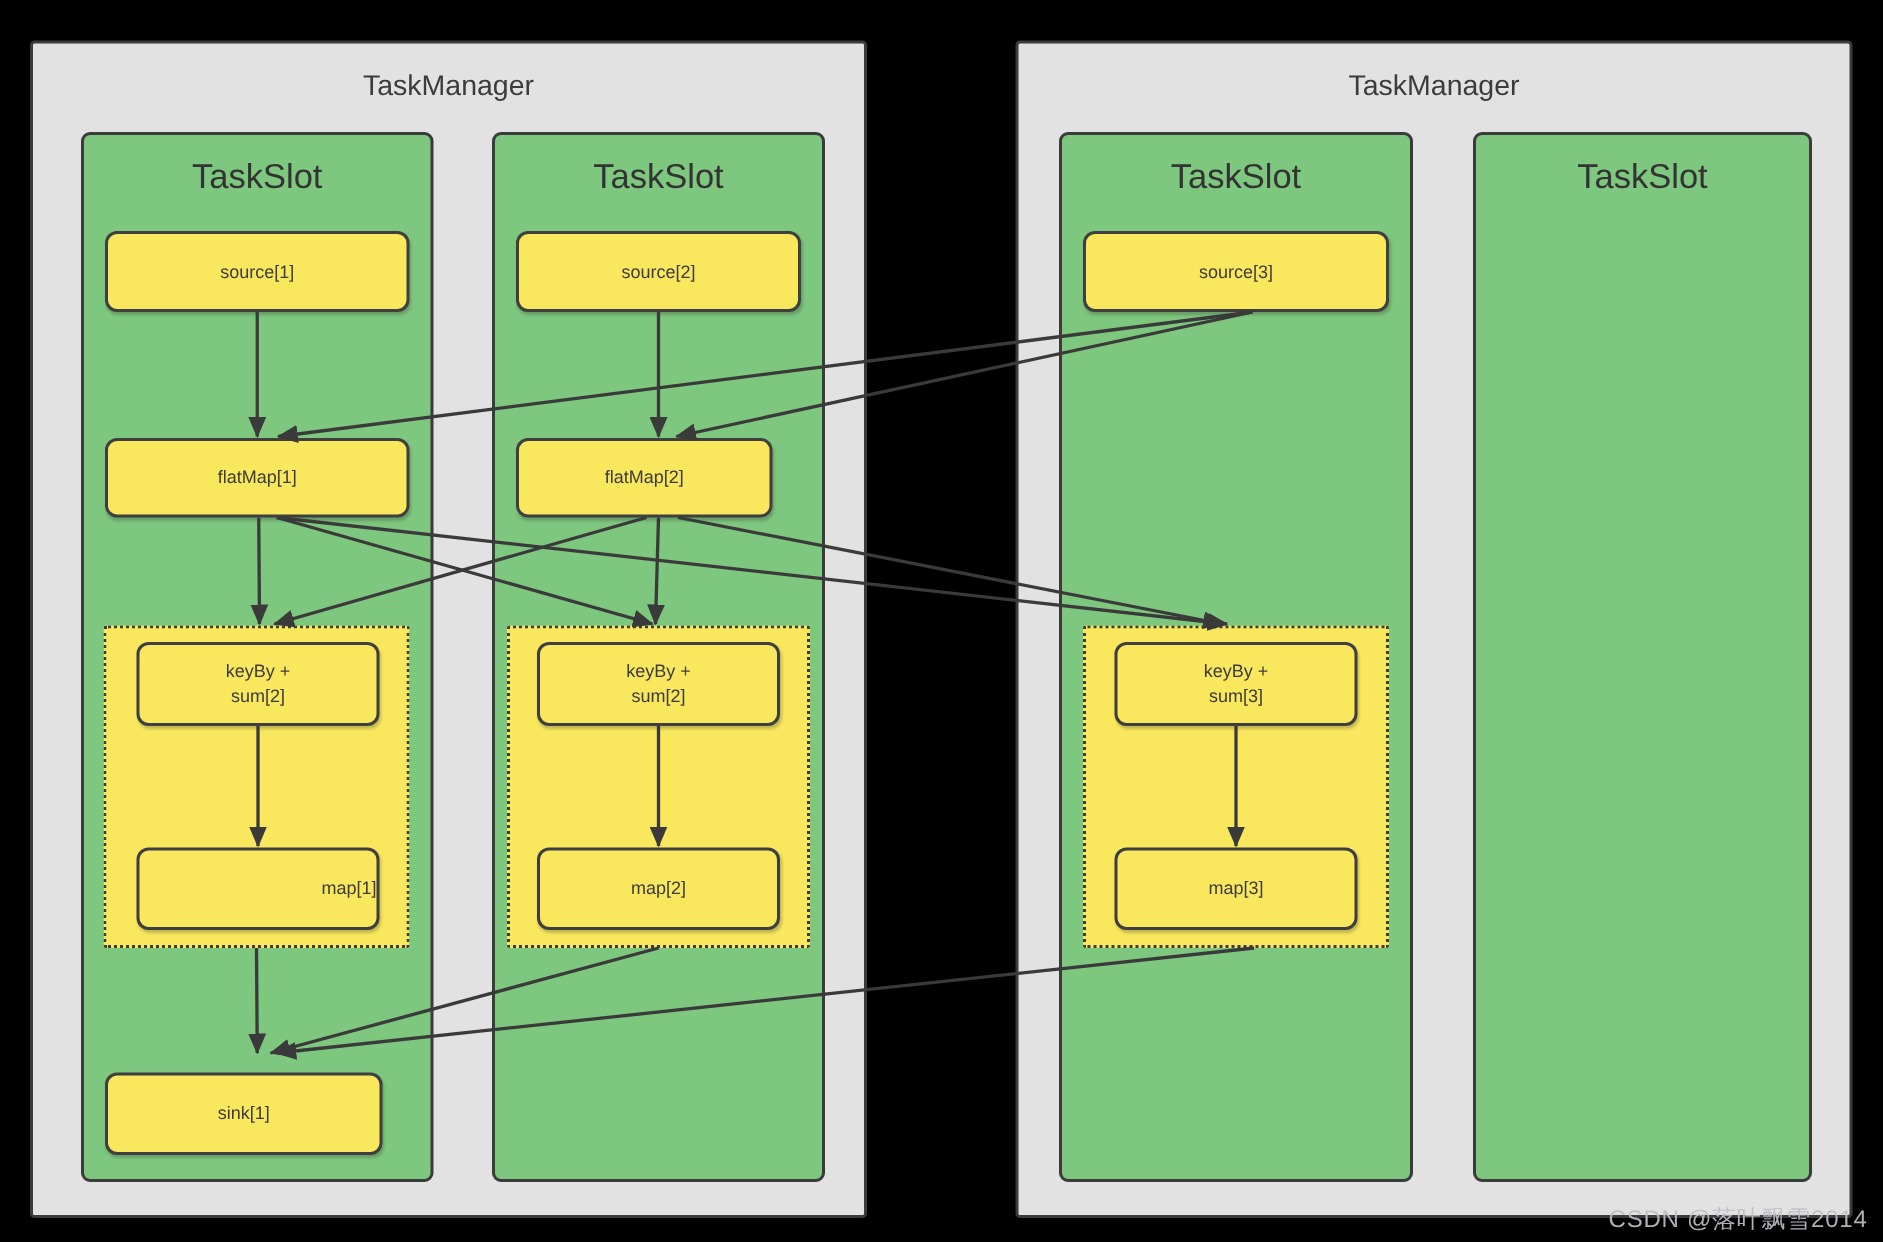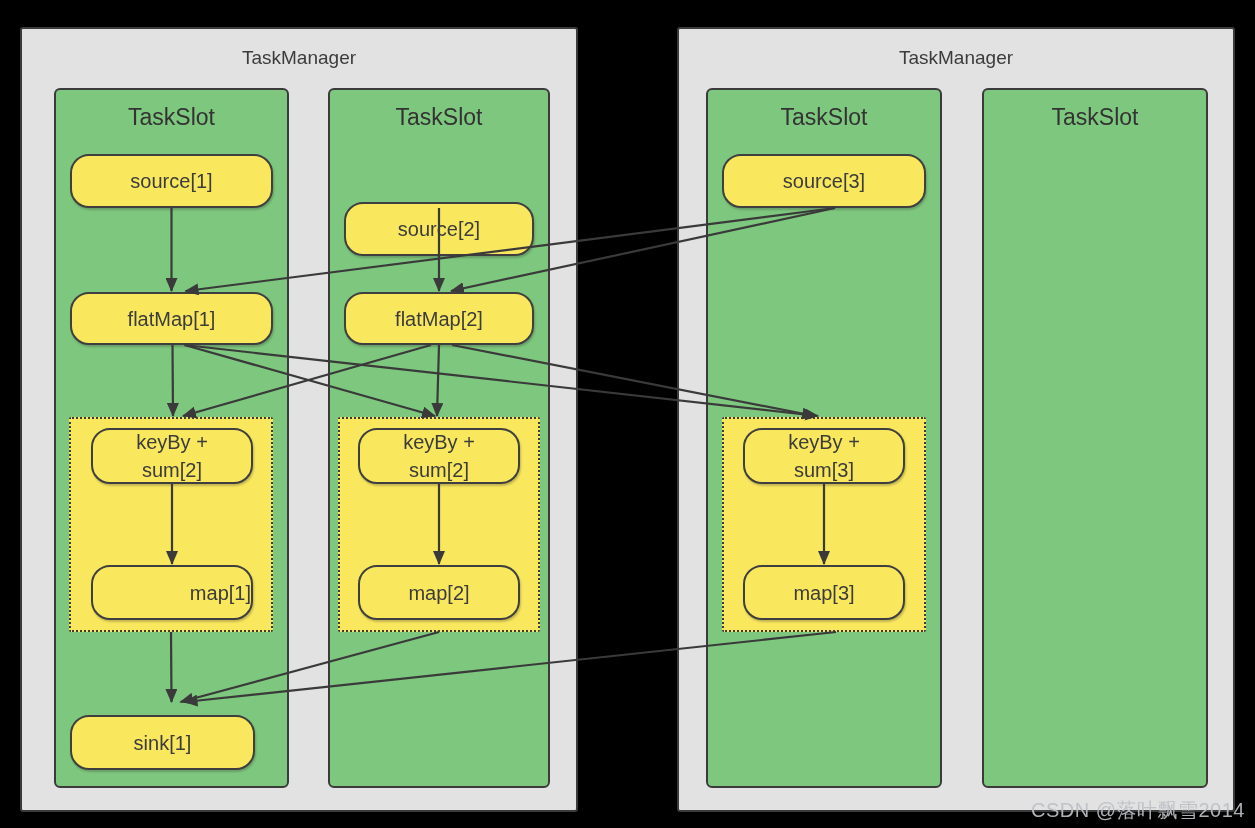--- a/index.html
+++ b/index.html
@@ -35,48 +35,48 @@
   .slot-title{
     text-align:center;
     margin-top:14px;
     font-size:23px;
     color:#333;
   }
   .node{
     position:absolute;
     background:#f9e75e;
     border:2px solid #3f3f3f;
-    border-radius:19px;
+    border-radius:8px;
     box-sizing:border-box;
     display:flex;
     flex-direction:column;
     align-items:center;
     justify-content:center;
-    font-size:20px;
+    font-size:12px;
     color:#3c3c3c;
     box-shadow:1px 2px 2px rgba(40,40,40,0.25);
   }
   .node .line{line-height:1.4;}
   .group{
     position:absolute;
     background:#f9e75e;
     border:2px dotted #3b3b3b;
     box-sizing:border-box;
     border-radius:2px;
   }
   svg.edges{
     position:absolute;
     left:0;top:0;
     pointer-events:none;
   }
   .watermark{
     position:absolute;
     right:10px;
     bottom:4px;
-    font-size:20px;
+    font-size:16px;
     color:rgba(188,191,196,0.92);
     letter-spacing:0.5px;
     z-index:10;
   }
 </style>
 </head>
 <body>
 
 <div class="canvas">
 
@@ -100,31 +100,31 @@
     <div class="slot-title">TaskSlot</div>
   </div>
 
   <div class="group" style="left:69px;top:417px;width:204px;height:215px;"></div>
   <div class="group" style="left:338px;top:417px;width:202px;height:215px;"></div>
   <div class="group" style="left:722px;top:417px;width:204px;height:215px;"></div>
 
   <div class="node" style="left:70px;top:154px;width:203px;height:54px;">
     <div class="line">source[1]</div>
   </div>
-  <div class="node" style="left:344px;top:154px;width:190px;height:54px;margin-top:48px;">
+  <div class="node" style="left:344px;top:154px;width:190px;height:54px;">
     <div class="line">source[2]</div>
   </div>
   <div class="node" style="left:722px;top:154px;width:204px;height:54px;">
     <div class="line">source[3]</div>
   </div>
 
   <div class="node" style="left:70px;top:292px;width:203px;height:53px;">
     <div class="line">flatMap[1]</div>
   </div>
-  <div class="node" style="left:344px;top:292px;width:190px;height:53px;">
+  <div class="node" style="left:344px;top:292px;width:171px;height:53px;">
     <div class="line">flatMap[2]</div>
   </div>
 
   <div class="node" style="left:91px;top:428px;width:162px;height:56px;">
     <div class="line">keyBy +</div>
     <div class="line">sum[2]</div>
   </div>
   <div class="node" style="left:358px;top:428px;width:162px;height:56px;">
     <div class="line">keyBy +</div>
     <div class="line">sum[2]</div>

